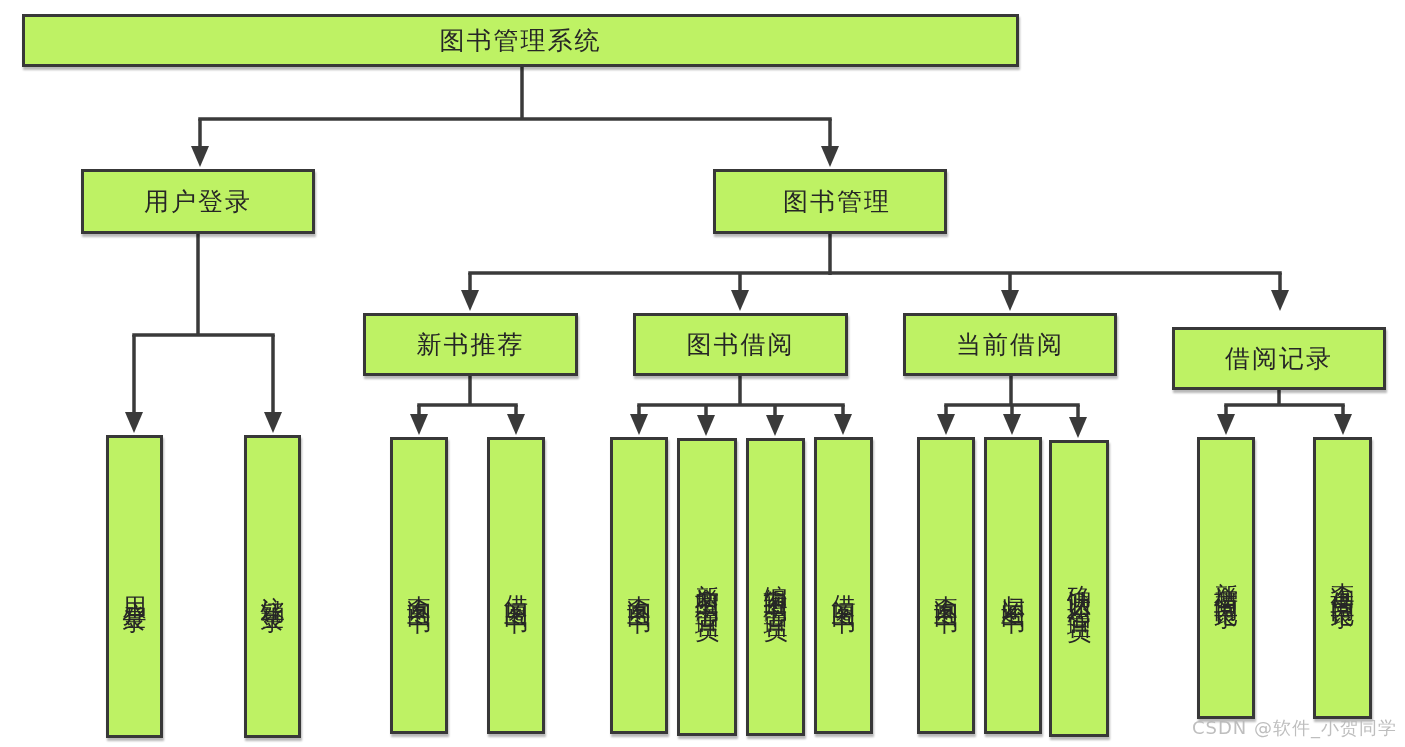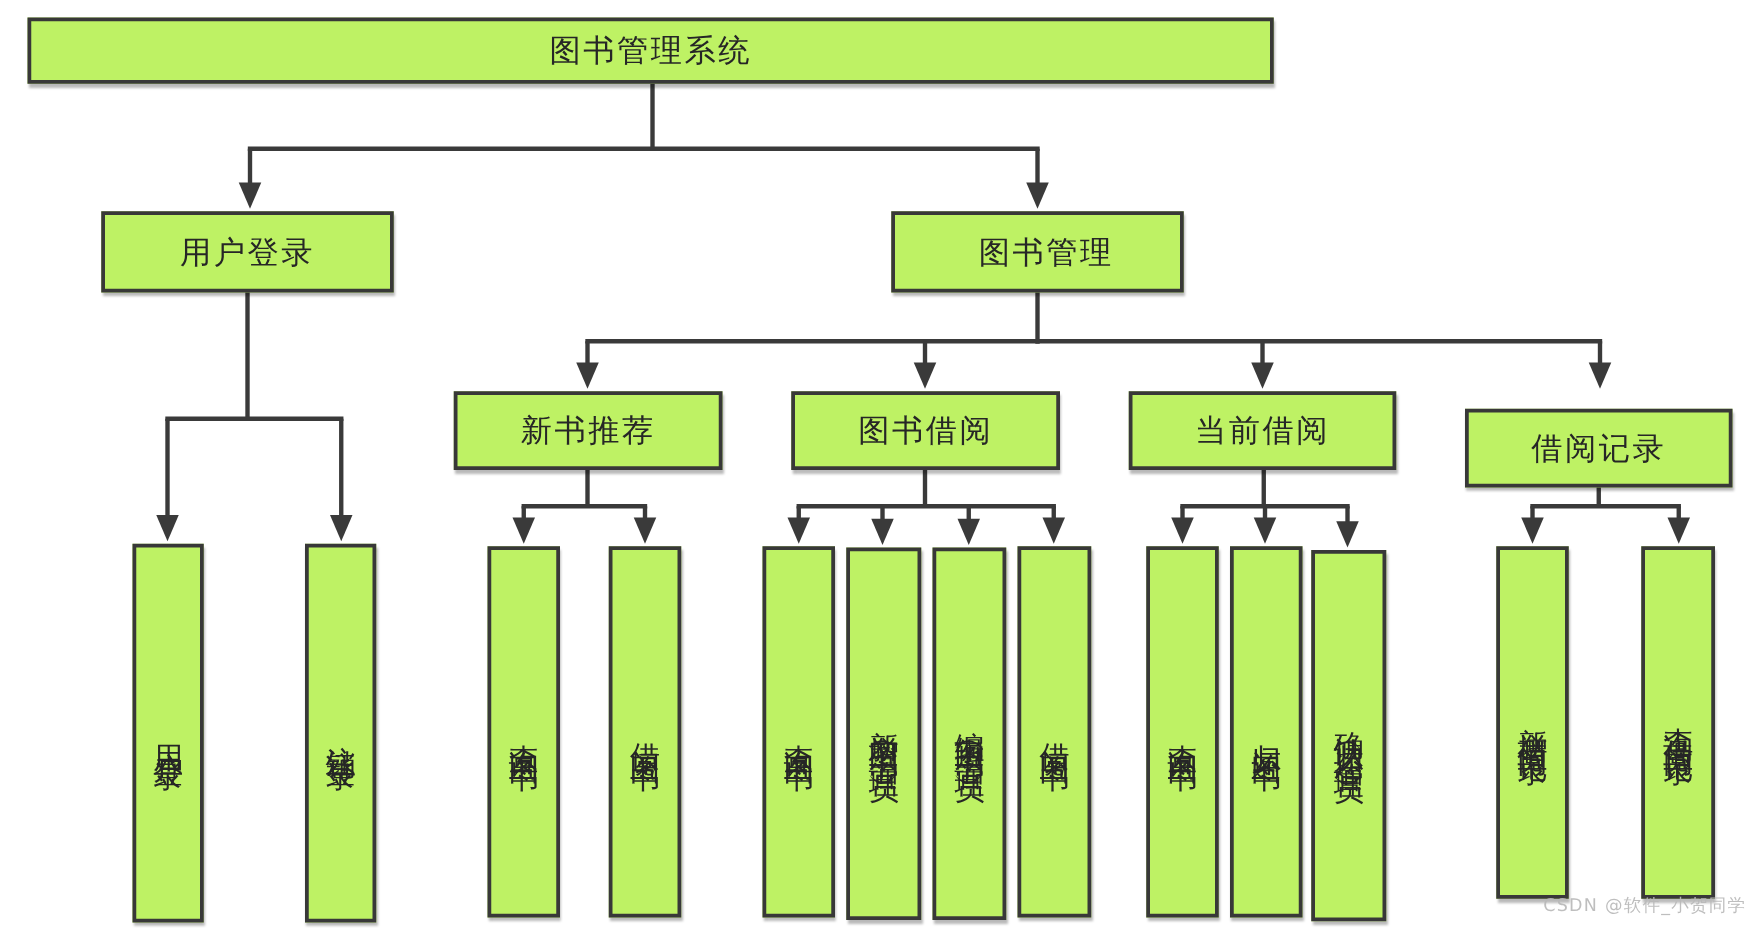--- a/index.html
+++ b/index.html
@@ -33,21 +33,21 @@
   .v span{
     writing-mode:vertical-rl;
     text-orientation:mixed;
     font-size:24px;
     letter-spacing:5px;
     white-space:nowrap;
   }
   #watermark{
     position:absolute;
     right:8px;top:716px;
-    font-size:14px;
+    font-size:18px;
     letter-spacing:1px;
     color:var(--wm,#b9b9b9);
     opacity:0.92;
     z-index:2;
     white-space:nowrap;
     text-align:center;
   }
 </style>
 </head>
 <body>

